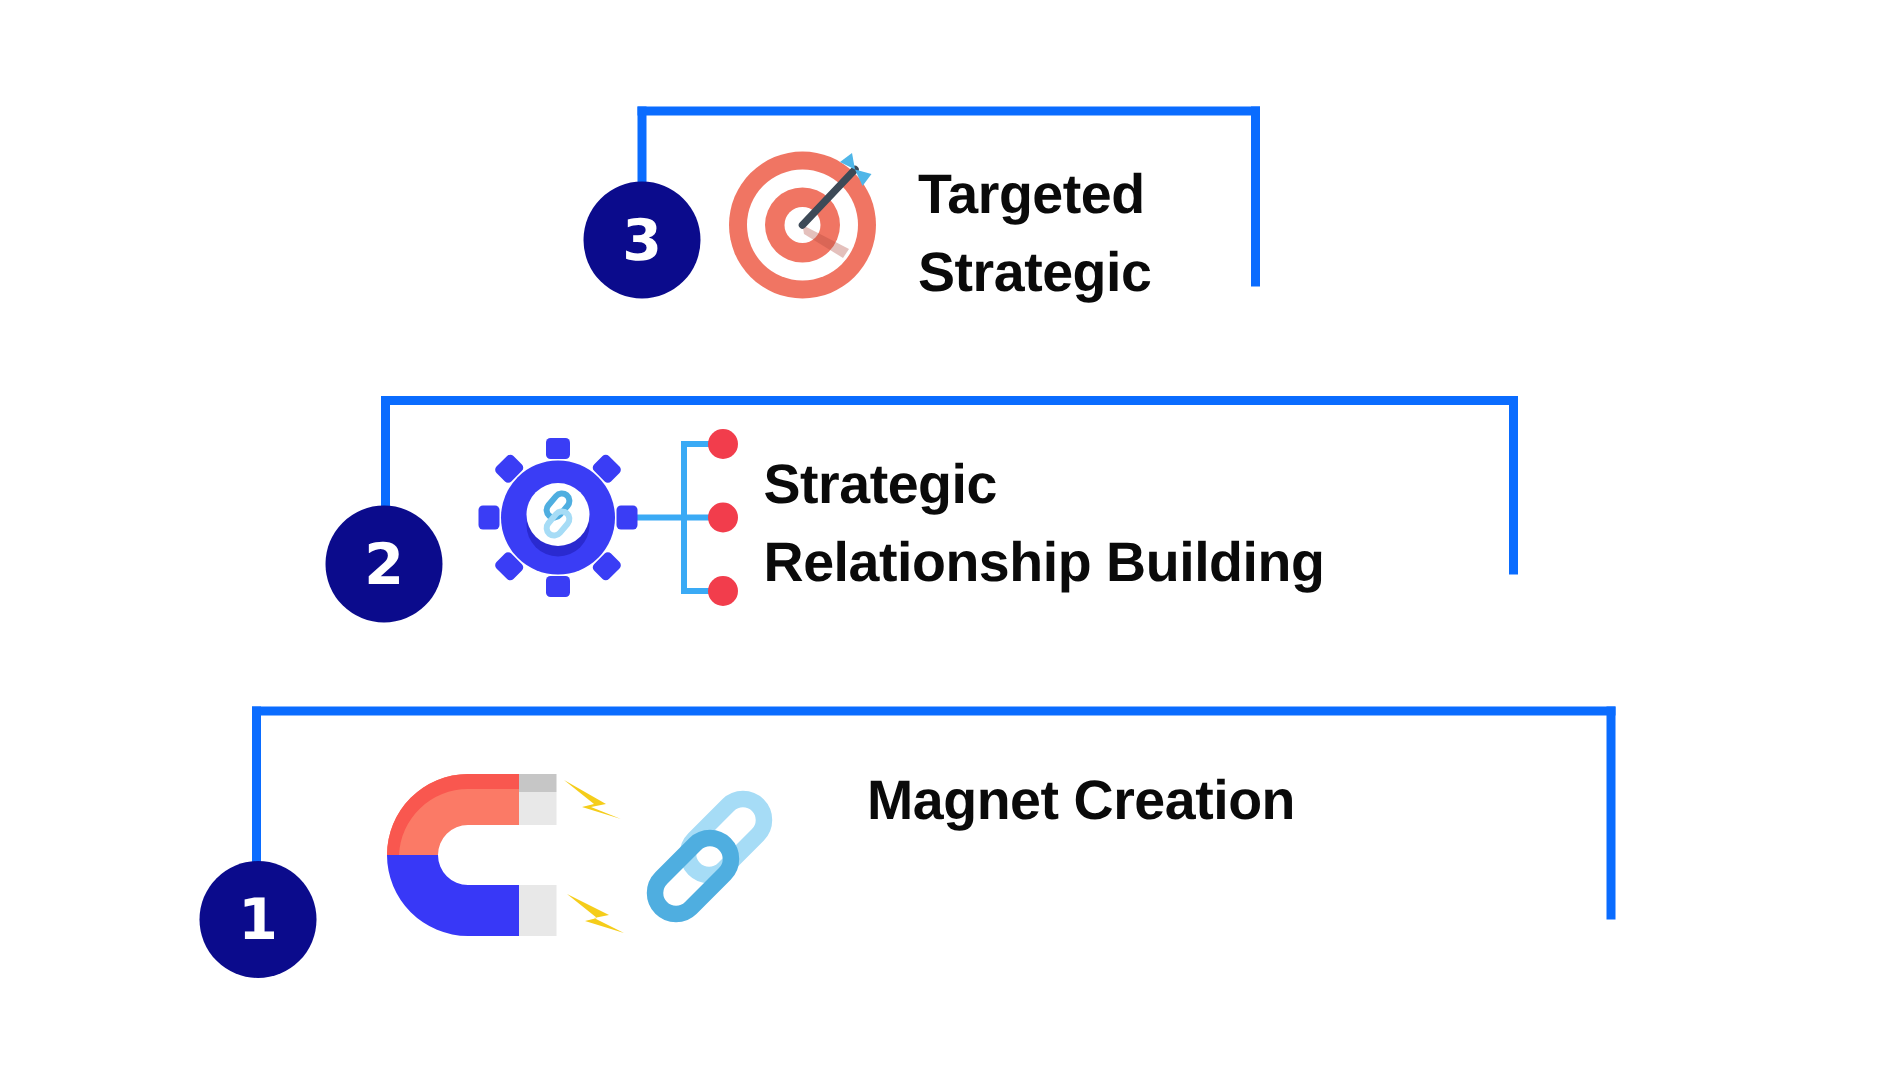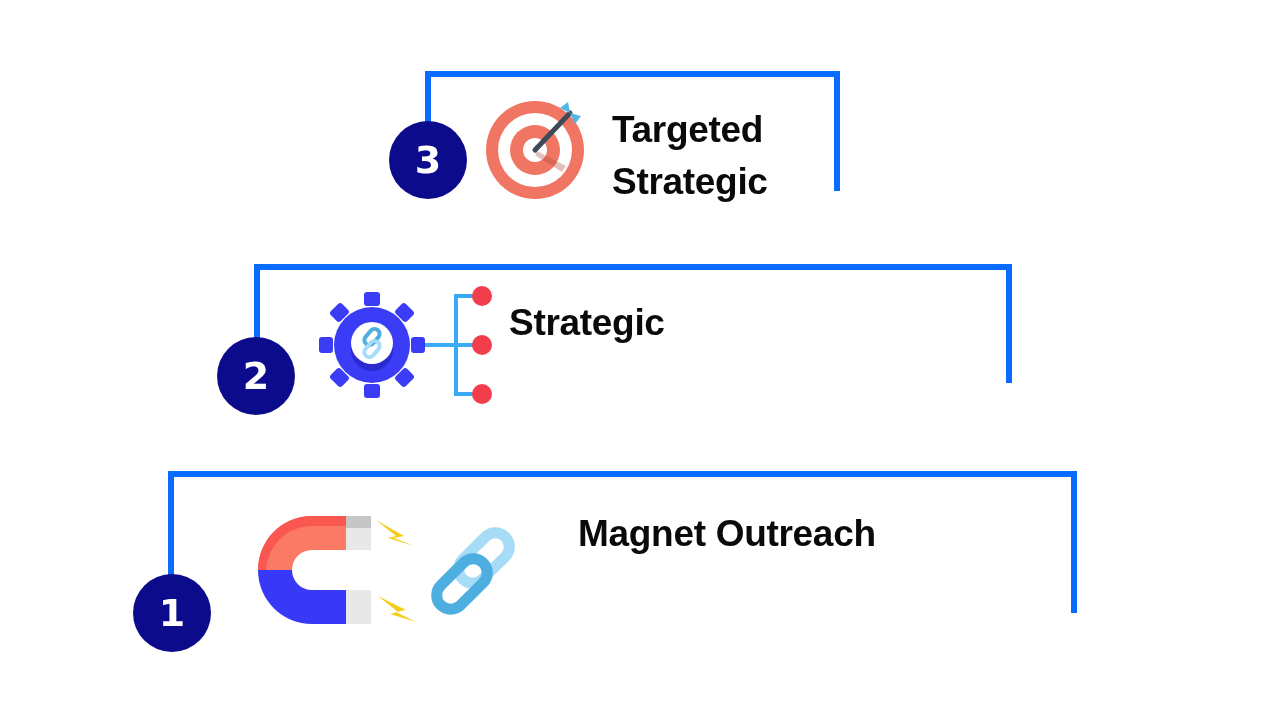--- a/index.html
+++ b/index.html
@@ -67,20 +67,21 @@
       <rect x="49" y="44" width="10" height="18" rx="5" transform="rotate(40 54 53)" stroke="#4faee0"></rect>
       <rect x="49" y="56" width="10" height="18" rx="5" transform="rotate(40 54 65)" stroke="#a6dcf6"></rect>
     </g>
 
     <circle cx="164" cy="12" r="10" fill="#f23d4c"></circle>
     <circle cx="164" cy="61" r="10" fill="#f23d4c"></circle>
     <circle cx="164" cy="110" r="10" fill="#f23d4c"></circle>
   </svg>
   <div class="label" style="left:509px; top:297px;">
     <div>Strategic</div>
+    <div>Relationship Building</div>
   </div>
 </div>
 
 <div>
   <div class="line" style="left:168px; top:471px; width:909px; height:6px;"></div>
   <div class="line" style="left:168px; top:471px; width:6px; height:110px;"></div>
   <div class="line" style="left:1071px; top:471px; width:6px; height:142px;"></div>
   <div class="badge" style="left:133px; top:574px;">1</div>
   <svg style="left:256px; top:512px;" width="280" height="114" viewBox="0 0 280 114">
 
@@ -95,15 +96,15 @@
 
     <polygon points="120,8 148,24 138,26 158,34 132,26 140,24" fill="#f5cd1a"></polygon>
     <polygon points="122,84 150,98 140,100 160,110 134,102 142,100" fill="#f5cd1a"></polygon>
 
     <g fill="none" stroke-width="11" stroke-linecap="round">
       <rect x="214" y="16" width="28" height="60" rx="14" transform="rotate(45 228 46)" stroke="#a6dcf6"></rect>
       <rect x="192" y="42" width="28" height="60" rx="14" transform="rotate(45 206 72)" stroke="#4faee0"></rect>
     </g>
   </svg>
   <div class="label" style="left:578px; top:508px;">
-    <div>Magnet Outreach</div>
+    <div>Magnet Creation</div>
   </div>
 </div>
 
 </body></html>

